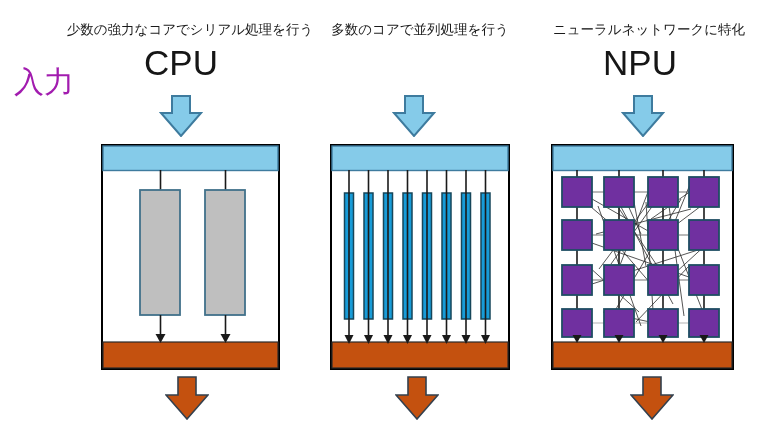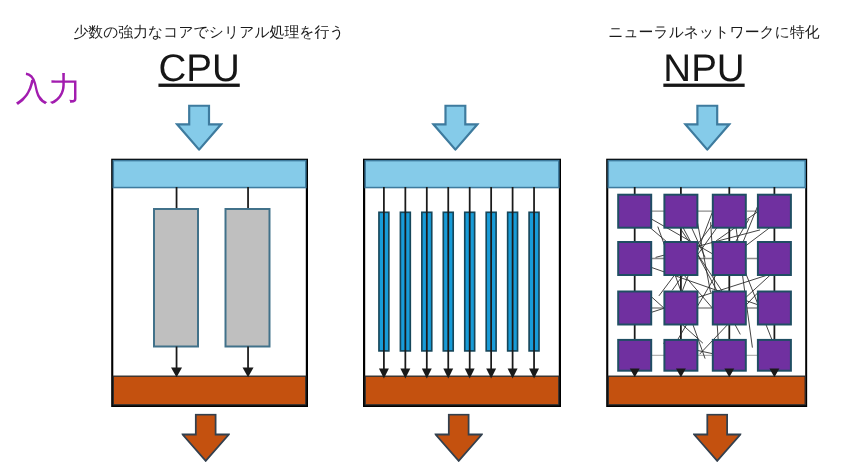--- a/index.html
+++ b/index.html
@@ -2,21 +2,21 @@
 <html style="--input-fill: #85CBE9; --input-stroke: #3E7B9E; --output-fill: #C4510F; --output-stroke: #33404E; --cpu-core-fill: #BFBFBF; --cpu-core-stroke: #41718A; --gpu-core-fill: #189CD8; --gpu-core-stroke: #16465A; --npu-core-fill: #7030A0; --npu-core-stroke: #1F4E63; --wire: #1A1A1A; --box-stroke: #000000; --connector: #8C8C8C; --text: #141414;"><head>
 <meta charset="utf-8">
 <style>
   html,body { margin:0; padding:0; background:#ffffff; }
   .canvas {
     position:relative; width:768px; height:429px; background:#ffffff;
     font-family:"Liberation Sans","DejaVu Sans",sans-serif; overflow:hidden;
     color:#141414;
   }
   .caption { position:absolute; width:280px; text-align:center; font-size:13.5px; color:#1a1a1a; white-space:nowrap; }
-  .title   { position:absolute; width:280px; text-align:center; font-size:35px; color:#161616; line-height:1.15;text-decoration:underline; }
+  .title   { position:absolute; width:280px; text-align:center; font-size:35px; color:#161616; line-height:1.15; }
   .side-label { position:absolute; font-size:30px; color:#a21caf; line-height:1.1; }
   .arrow-svg, .box-svg { position:absolute; display:block; }
 
   
   .box-outline { fill:#ffffff; stroke:var(--box-stroke,#000); stroke-width:2; }
   .bar-top     { fill:var(--input-fill,#85cbe9); stroke:var(--input-stroke,#3e7b9e); stroke-width:1.4; }
   .bar-bottom  { fill:var(--output-fill,#c4510f); stroke:#2b2b2b; stroke-width:1.2; }
   .arrow-in    { fill:var(--input-fill,#85cbe9); stroke:var(--input-stroke,#3e7b9e); stroke-width:2; }
   .arrow-out   { fill:var(--output-fill,#c4510f); stroke:var(--output-stroke,#33404e); stroke-width:1.6; }
   .wire        { stroke:var(--wire,#1a1a1a); stroke-width:1.6; fill:none; }
@@ -53,20 +53,21 @@
     <line class="wire" x1="124.5" y1="171" x2="124.5" y2="192"></line>
     <rect class="bar-bottom" x="2" y="198" width="175" height="26"></rect>
     <polygon class="head" points="54.5,190 64.5,190 59.5,199"></polygon>
     <polygon class="head" points="119.5,190 129.5,190 124.5,199"></polygon>
   </svg>
 
   <svg class="arrow-svg" style="left:165px; top:376px;" width="44" height="44" viewBox="0 0 44 44">
     <polygon class="arrow-out" points="13,1 31,1 31,19 43,19 22,43 1,19 13,19"></polygon>
   </svg>
 
+  <div class="caption" style="left:280px; top:21px;">多数のコアで並列処理を行う</div>
 
   <svg class="arrow-svg" style="left:392px; top:95px;" width="44" height="42" viewBox="0 0 44 42">
     <polygon class="arrow-in" points="13,1 31,1 31,18 42,18 22,41 2,18 13,18"></polygon>
   </svg>
 
   <svg class="box-svg" style="left:330px; top:144px;" width="180" height="226" viewBox="0 0 180 226">
     <rect class="box-outline" x="1" y="1" width="178" height="224"></rect>
     <rect class="bar-top" x="2" y="2" width="176" height="24.5"></rect>
     <rect class="gpu-core" x="14.5" y="49" width="9" height="126"></rect>
     <rect class="gpu-core" x="34" y="49" width="9" height="126"></rect>

